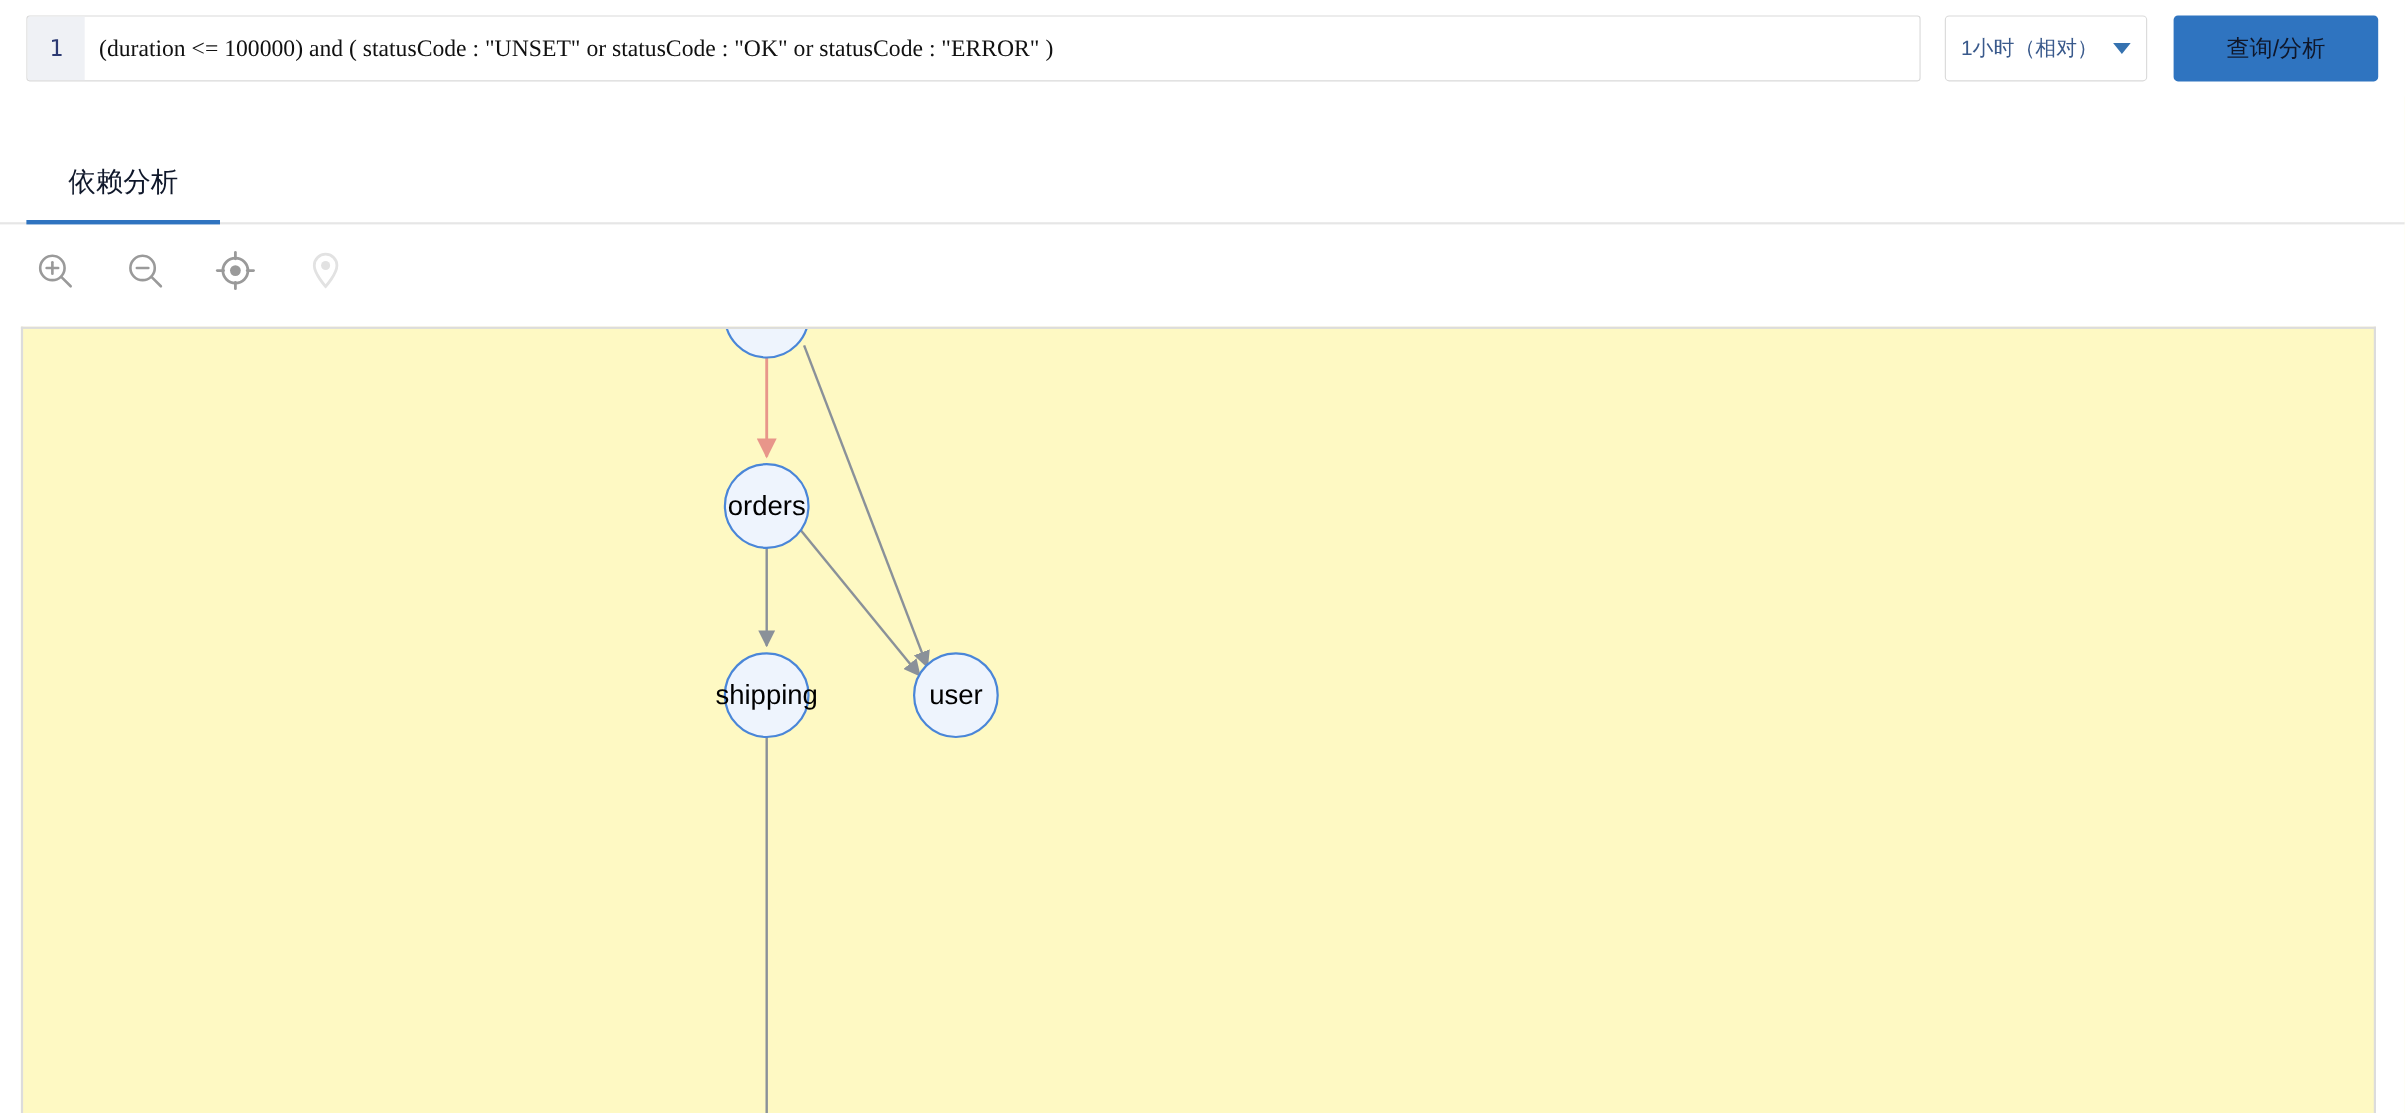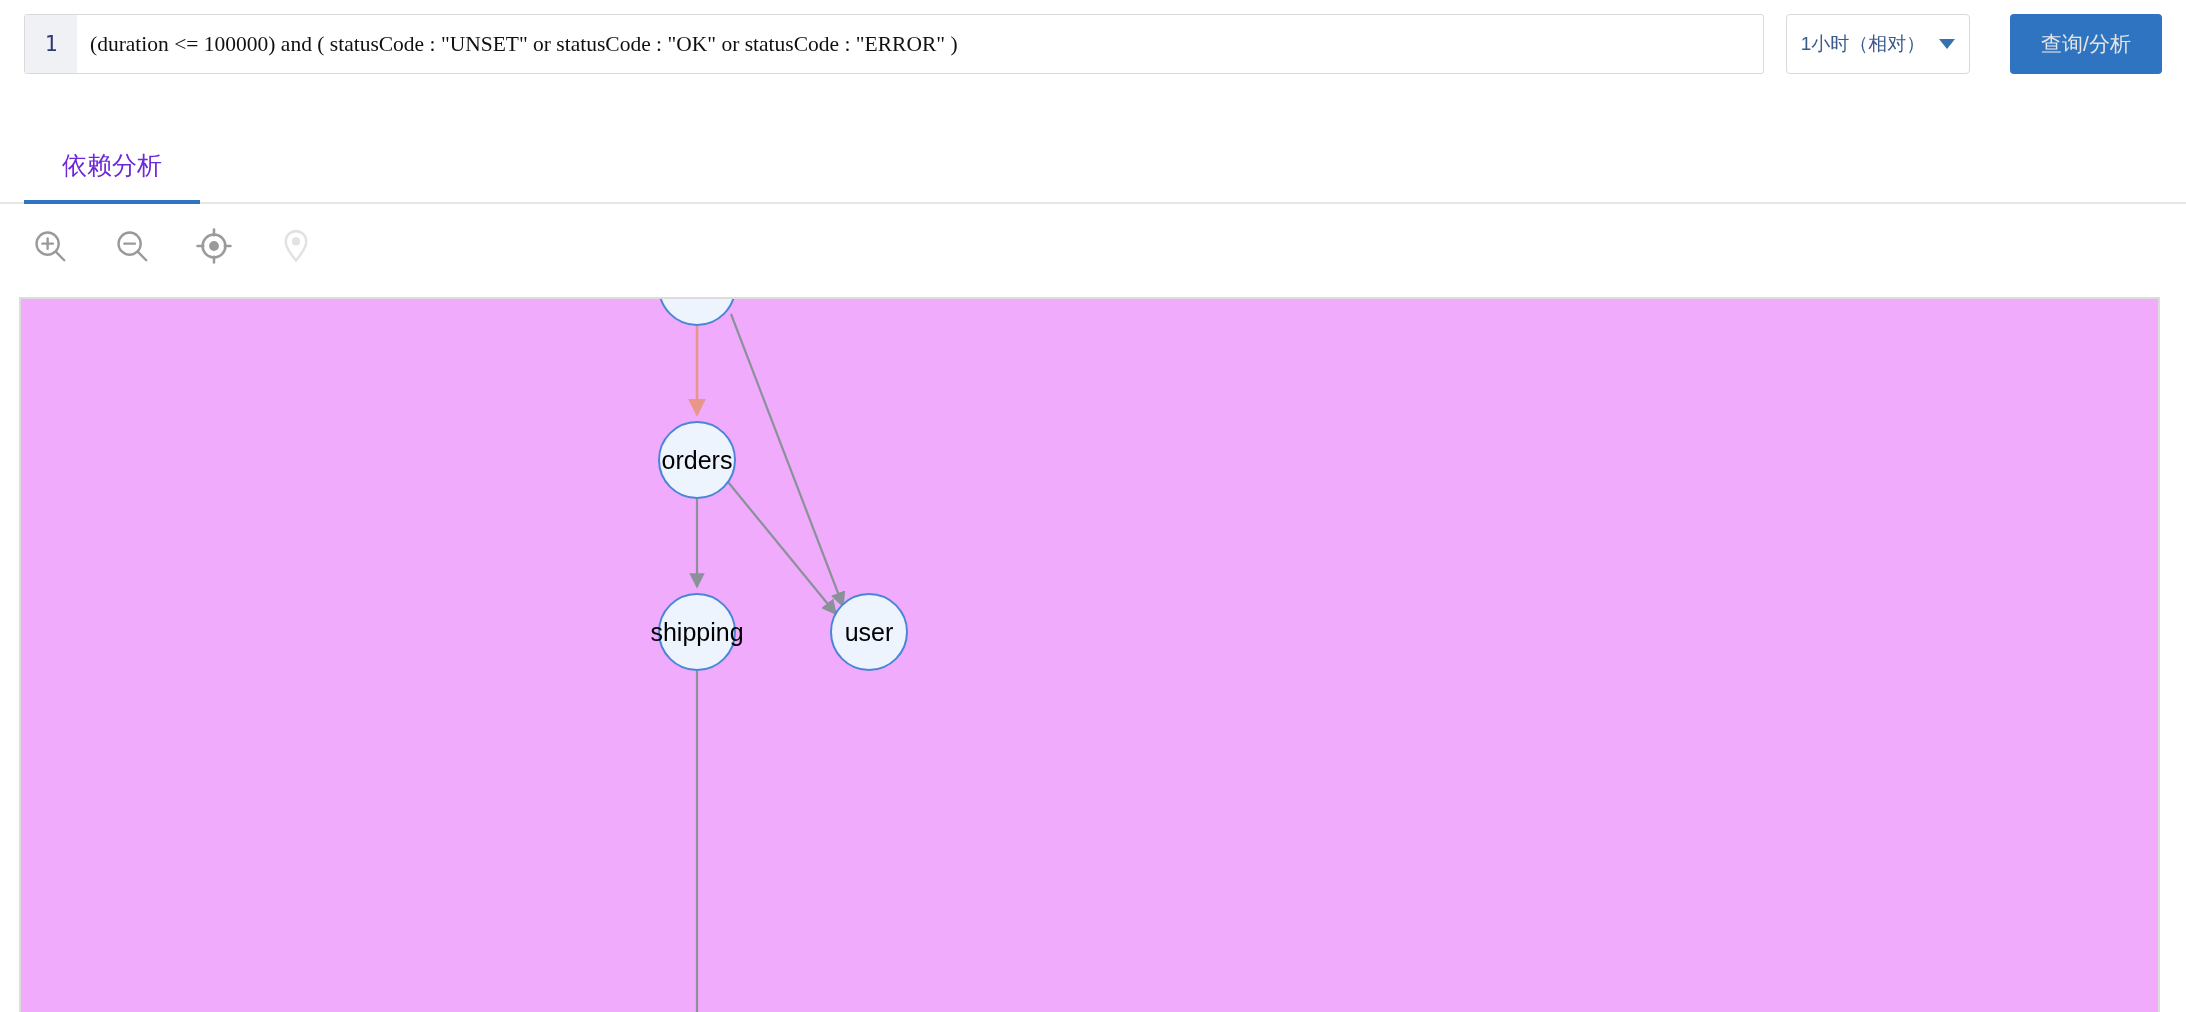--- a/index.html
+++ b/index.html
@@ -70,24 +70,24 @@
     text-align: right;
   }
   .caret {
     width: 0; height: 0;
     border-left: 8px solid transparent;
     border-right: 8px solid transparent;
     border-top: 10px solid #3572b0;
   }
   .run-btn {
     flex: 0 0 auto;
-    margin-left: 40px;
-    width: 152px; height: 60px;
+    margin-left: 24px;
+    width: 186px; height: 60px;
     background: #2f74c0;
-    color: #e5e5e5;
+    color: #0f172a;
     font-size: 21px;
     border: none;
     border-radius: 4px;
     display: flex;
     align-items: center;
     justify-content: center;
     cursor: pointer;
   }
 
   
@@ -105,21 +105,21 @@
     background: #e6e6e6;
   }
   .tab {
     position: relative;
     display: inline-flex;
     align-items: center;
     justify-content: center;
     height: 78px;
     padding: 0 38px;
     font-size: 25px;
-    color: #6d28d9;
+    color: #0f172a;
     cursor: pointer;
   }
   .tab.active::after {
     content: "";
     position: absolute;
     left: 0; right: 0; bottom: 0;
     height: 4px;
     background: #2f74c0;
     z-index: 2;
   }
@@ -143,21 +143,21 @@
   }
   .tool-btn.disabled { cursor: default; }
 
   
   .graph-canvas {
     position: absolute;
     left: 19px; top: 297px;
     width: 2141px; height: 715px;
     border: 2px solid #dcdcdc;
     border-bottom: none;
-    background: #f0abfc;
+    background: #fef9c3;
     overflow: hidden;
   }
   .graph-svg { position: absolute; left: 0; top: 0; }
   .node-label {
     font-family: "Liberation Sans", sans-serif;
     font-size: 25px;
     fill: #000000;
     text-anchor: middle;
     dominant-baseline: central;
   }

